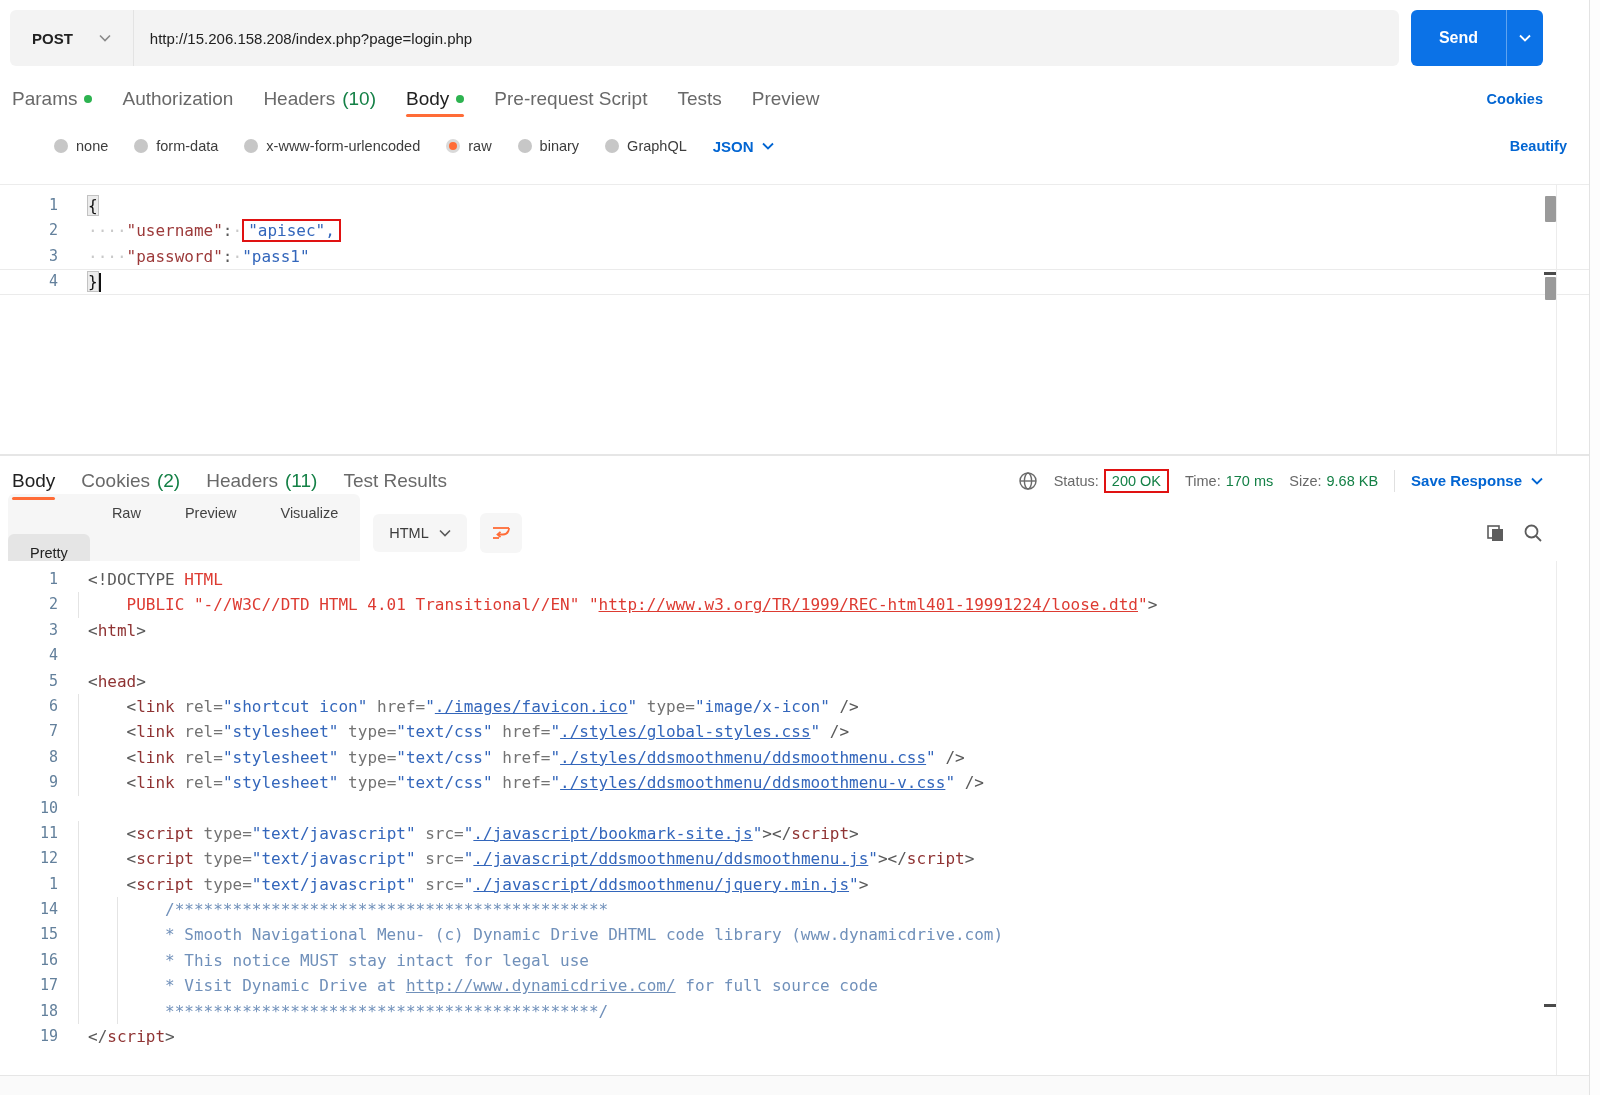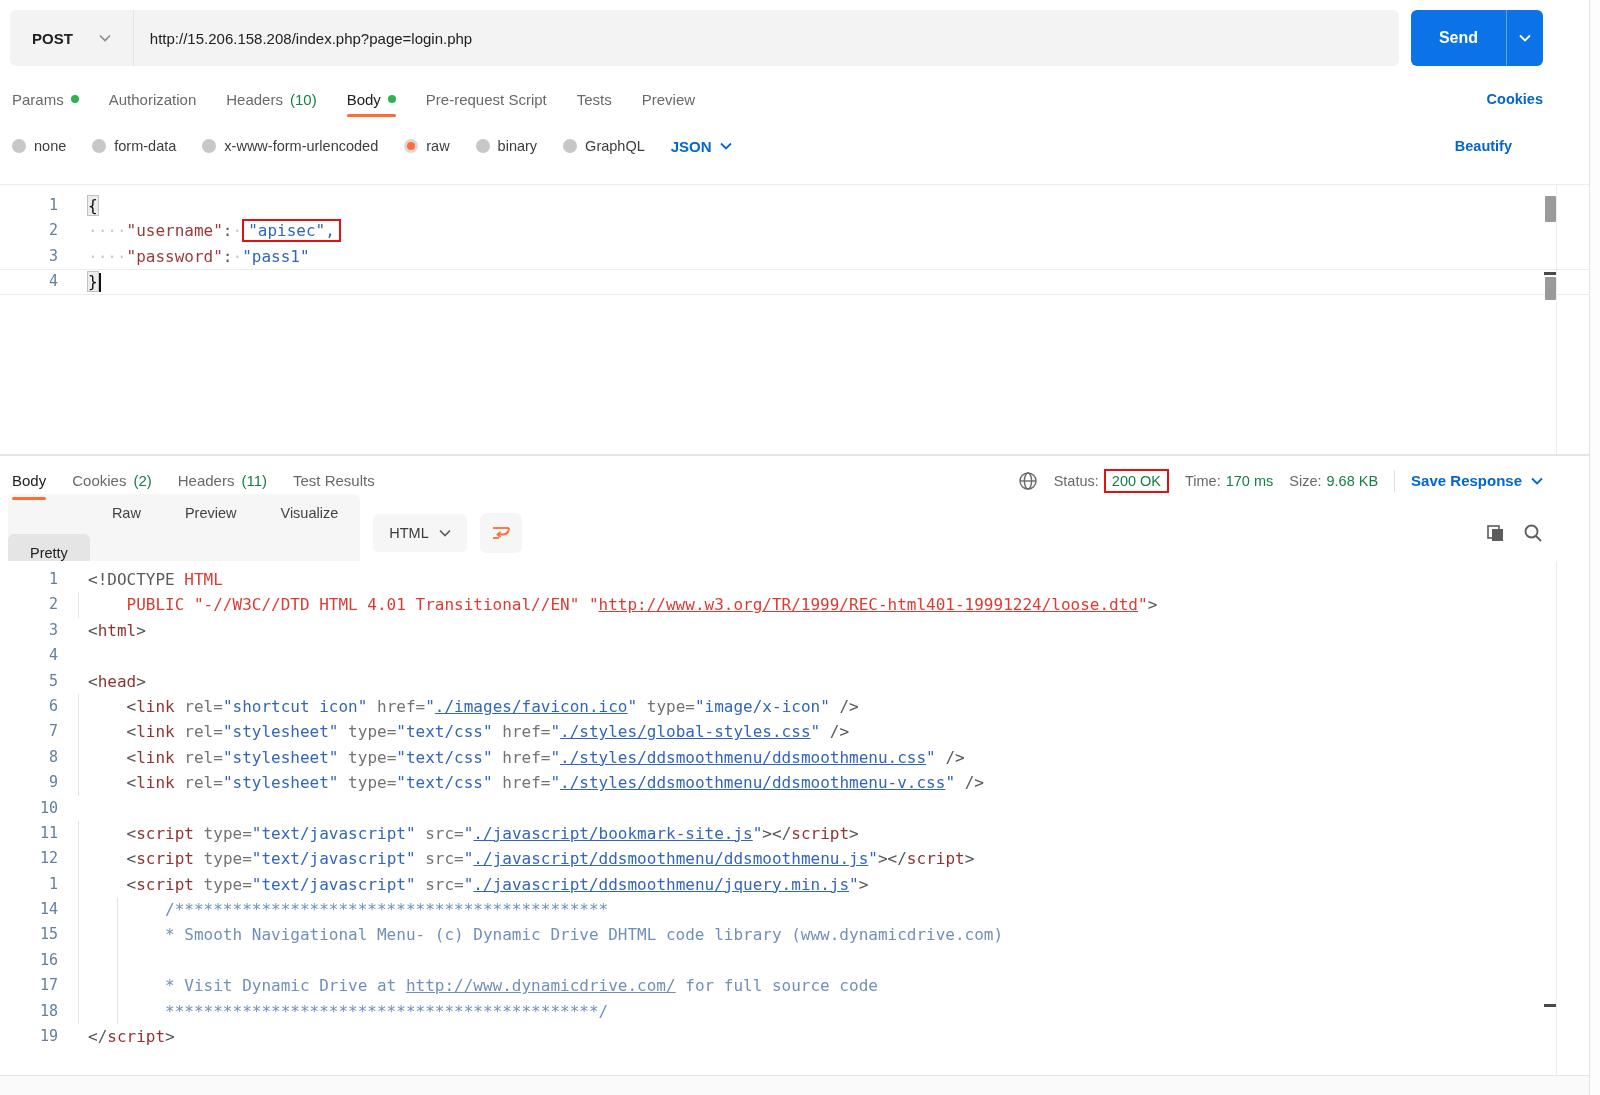--- a/index.html
+++ b/index.html
@@ -19,30 +19,30 @@
   .send-btn{display:flex;align-items:stretch;background:var(--send-blue);border-radius:6px;overflow:hidden;height:56px;flex:none;cursor:pointer;}
   .send-main{display:flex;align-items:center;padding:0 28px;color:#fff;font-weight:bold;font-size:16px;}
   .send-caret{display:flex;align-items:center;padding:0 12px;border-left:1px solid rgba(255,255,255,.35);}
 
   
   .chev{width:12px;height:8px;display:inline-block;}
   .chev svg{display:block;}
 
   
   .req-tabs{display:flex;align-items:center;padding:0 57px 0 12px;height:46px;gap:30px;flex:none;}
-  .tab{position:relative;display:flex;align-items:center;gap:7px;font-size:15px;color:var(--ui-gray);height:100%;cursor:pointer;white-space:nowrap;}
+  .tab{position:relative;display:flex;align-items:center;gap:7px;font-size:19px;color:var(--ui-gray);height:100%;cursor:pointer;white-space:nowrap;}
   .tab.active{color:var(--ui-dark);}
   .tab.active::after{content:"";position:absolute;left:0;right:0;bottom:5px;height:3px;border-radius:2px;background:var(--accent-orange);}
   .tab .count{color:var(--text-green);}
   .dot{width:8px;height:8px;border-radius:50%;background:var(--dot-green);flex:none;}
   .spacer{flex:1;}
   .blue-link{color:var(--link-blue);font-size:14.5px;font-weight:bold;cursor:pointer;white-space:nowrap;}
 
   
-  .modes{display:flex;align-items:center;padding:0 88px 0 12px;height:48px;gap:26px;flex:none;}
+  .modes{display:flex;align-items:center;padding:0 33px 0 12px;height:48px;gap:26px;flex:none;margin-left:42px;}
   .mode{display:flex;align-items:center;gap:8px;font-size:14.5px;color:#3d3d3d;cursor:pointer;white-space:nowrap;}
   .radio{width:14px;height:14px;border-radius:50%;background:#c7c7c7;position:relative;flex:none;}
   .radio.sel{background:#d9d9d9;}
   .radio.sel::after{content:"";position:absolute;left:3px;top:3px;width:8px;height:8px;border-radius:50%;background:var(--accent-orange);}
   .json-sel{display:flex;align-items:center;gap:8px;color:var(--link-blue);font-weight:bold;font-size:15px;cursor:pointer;}
 
   
   .editor{position:relative;background:#fff;font-family:"DejaVu Sans Mono","Liberation Mono",monospace;font-size:16px;}
   .editor.request{height:271px;margin-top:14px;border-top:1px solid #ececec;border-bottom:1px solid var(--border);padding-top:8px;flex:none;}
   .editor.response{flex:1;padding-top:6px;overflow:hidden;}
@@ -374,21 +374,21 @@
       <div class="code-line">
         <span class="ln">15</span>
         <span class="guide" style="left: 78px;"></span>
         <span class="guide" style="left: 116.5px;"></span>
         <span class="code-text"><span class="sg-w">        </span><span class="sg-c">* Smooth Navigational Menu- (c) Dynamic Drive DHTML code library (www.dynamicdrive.com)</span></span>
       </div>
       <div class="code-line">
         <span class="ln">16</span>
         <span class="guide" style="left: 78px;"></span>
         <span class="guide" style="left: 116.5px;"></span>
-        <span class="code-text"><span class="sg-w">        </span></span>
+        <span class="code-text"><span class="sg-w">        </span><span class="sg-c">* This notice MUST stay intact for legal use</span></span>
       </div>
       <div class="code-line">
         <span class="ln">17</span>
         <span class="guide" style="left: 78px;"></span>
         <span class="guide" style="left: 116.5px;"></span>
         <span class="code-text"><span class="sg-w">        </span><span class="sg-c">* Visit Dynamic Drive at </span><span class="sg-cu">http://www.dynamicdrive.com/</span><span class="sg-c"> for full source code</span></span>
       </div>
       <div class="code-line">
         <span class="ln">18</span>
         <span class="guide" style="left: 78px;"></span>

